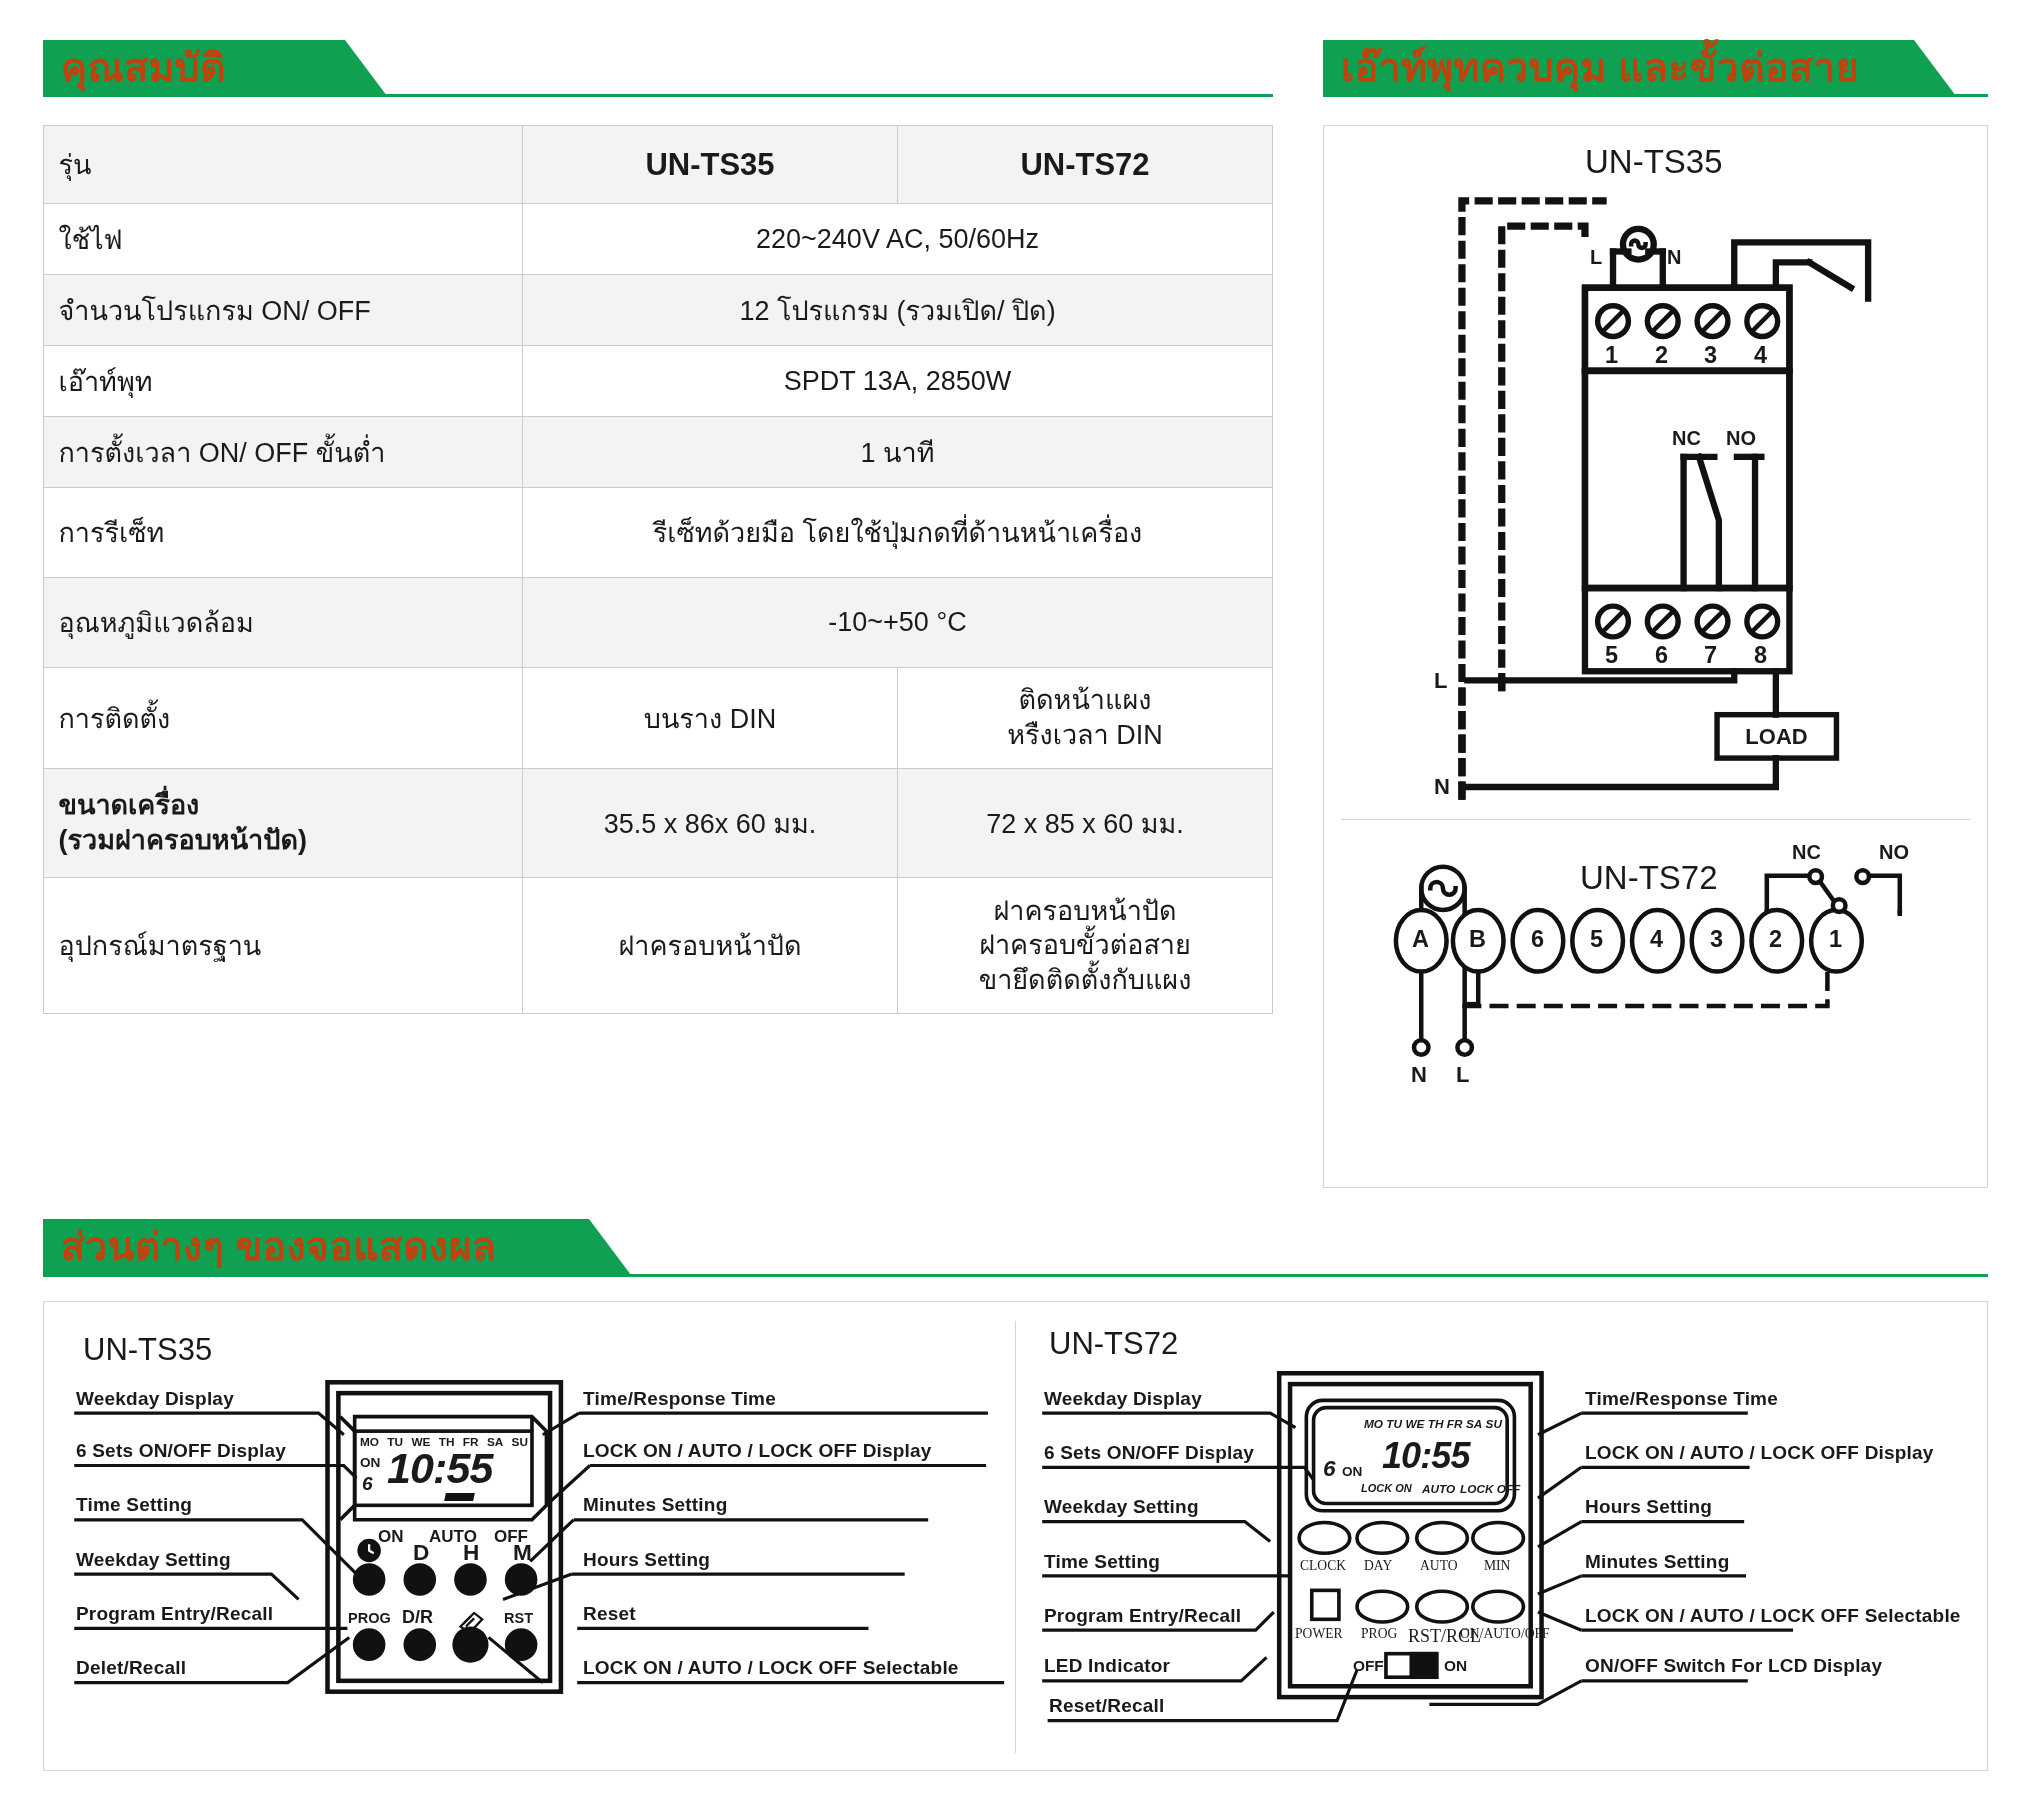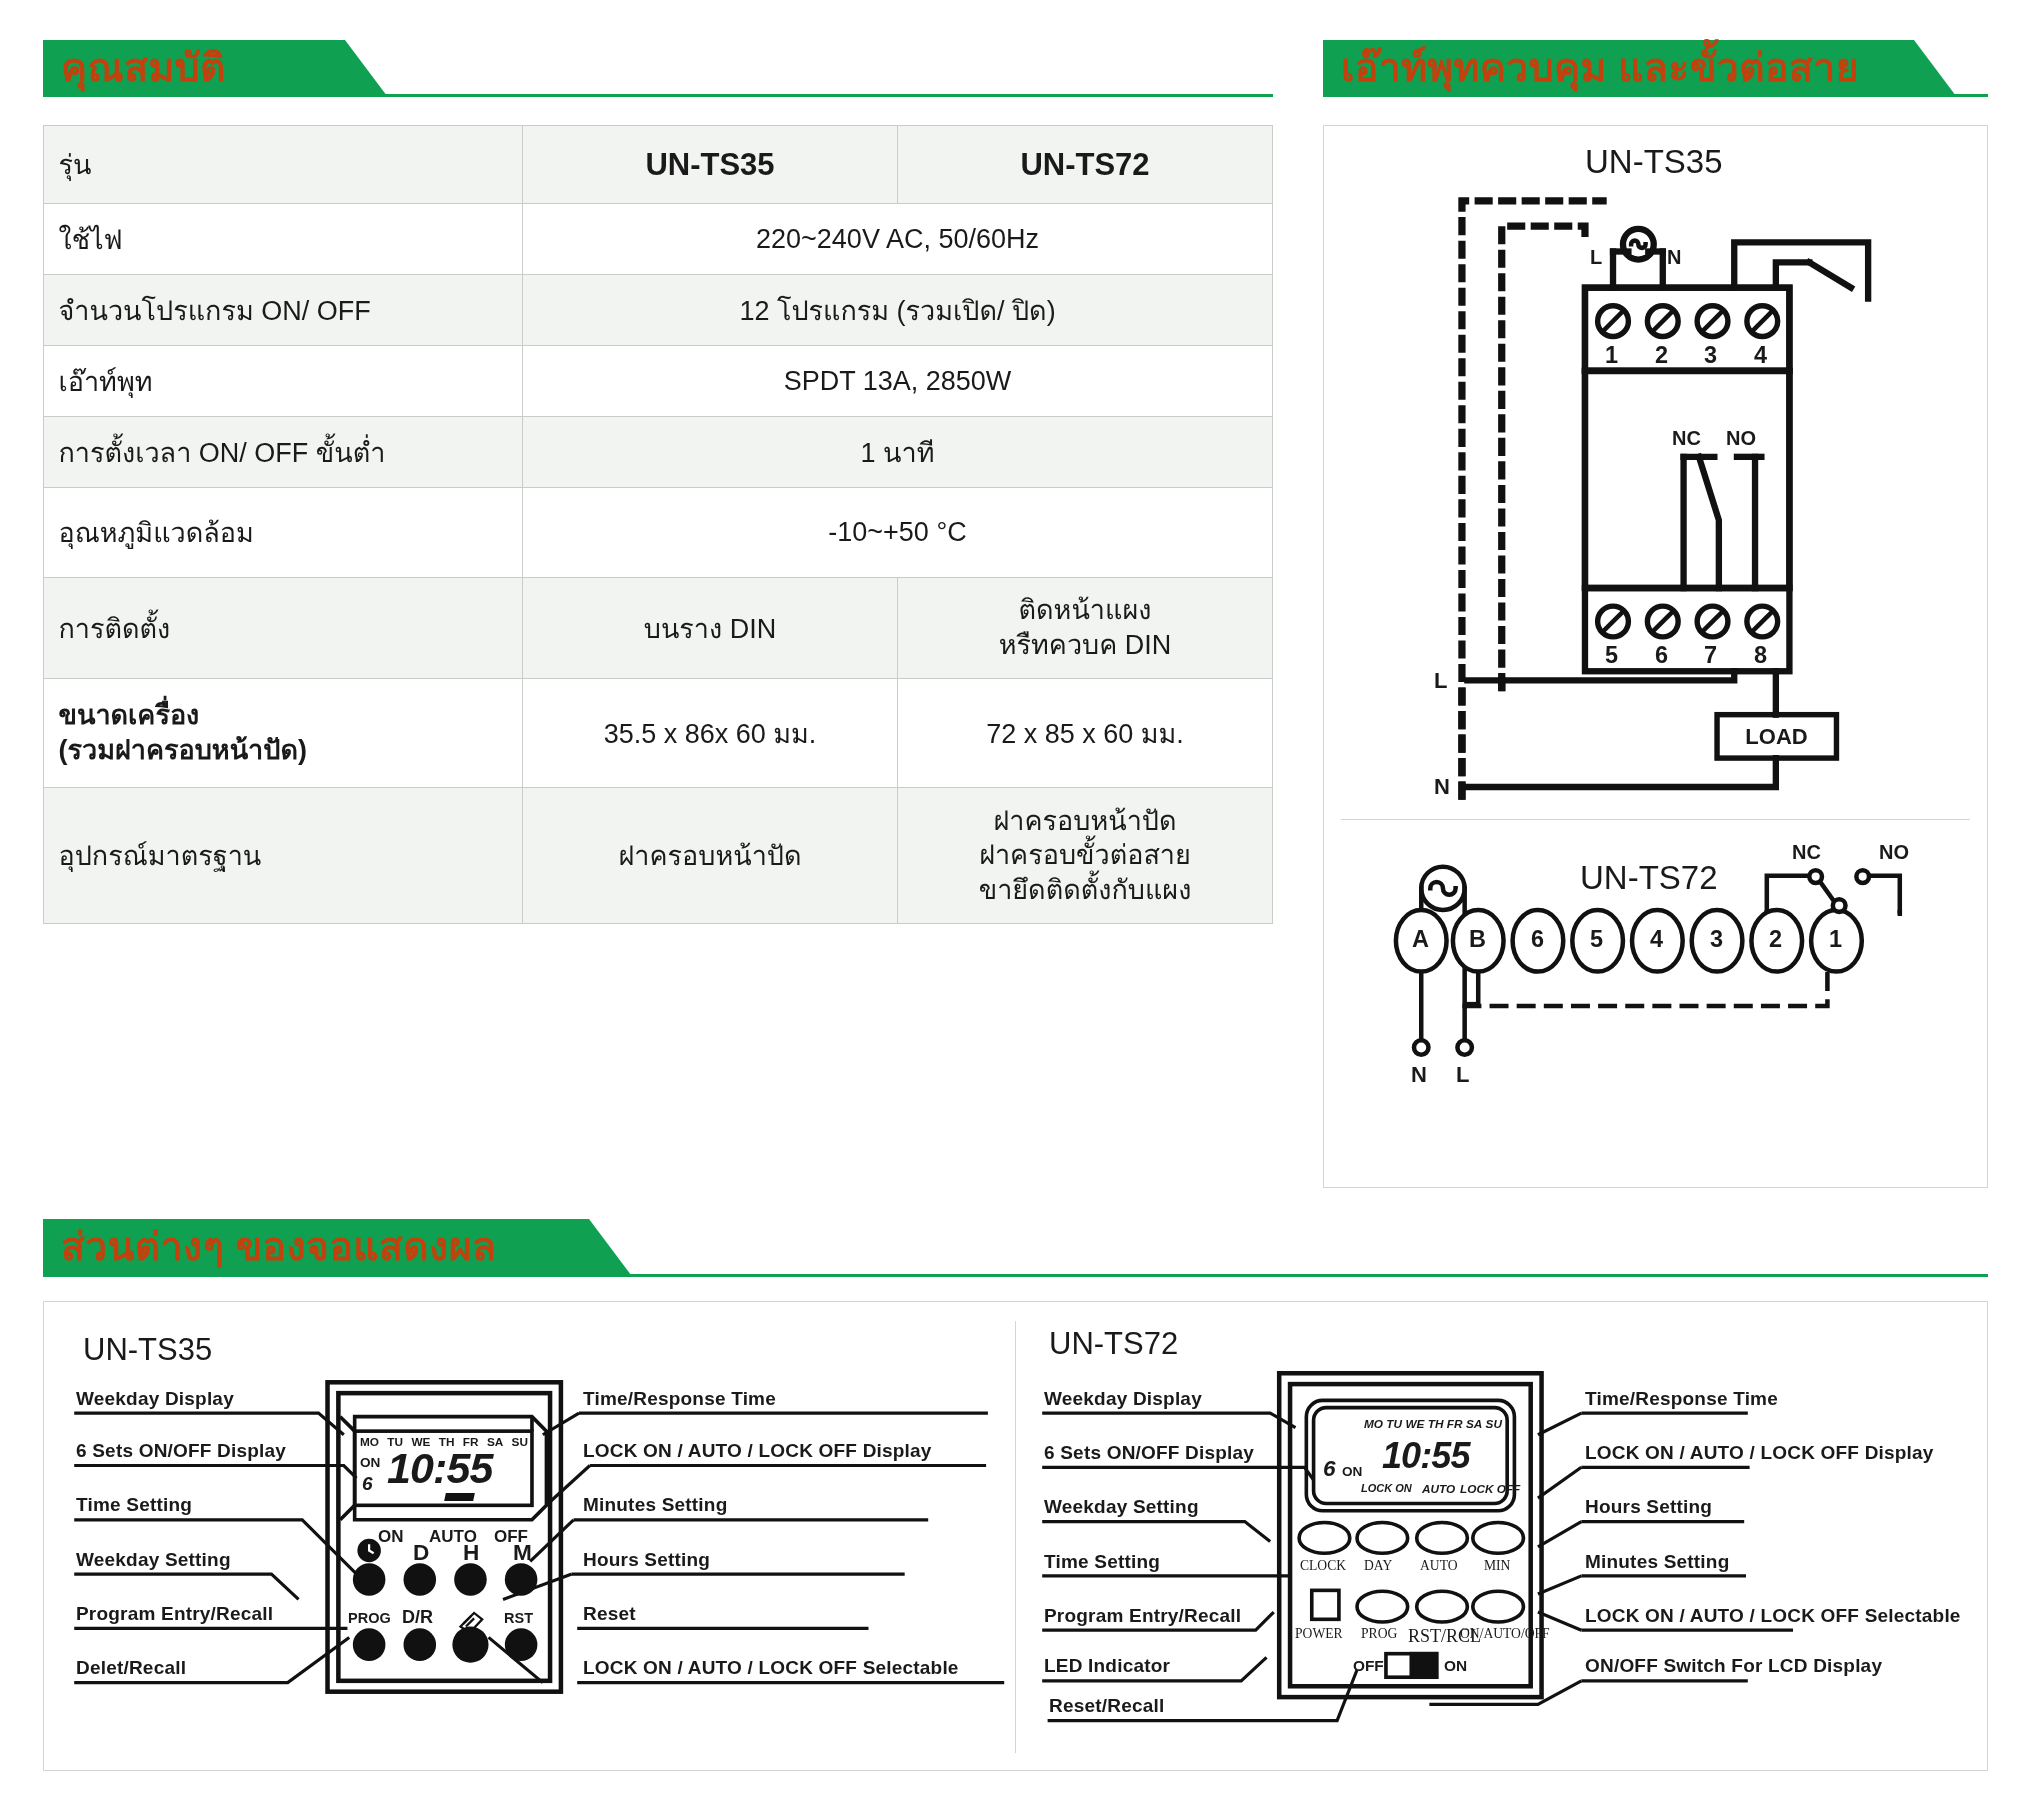--- a/index.html
+++ b/index.html
@@ -92,29 +92,33 @@
   </tr>
   <tr>
     <td class="lbl" style="height:71px">เอ๊าท์พุท</td>
     <td class="val" colspan="2">SPDT 13A, 2850W</td>
   </tr>
   <tr>
     <td class="lbl" style="height:71px">การตั้งเวลา ON/ OFF ขั้นต่ำ</td>
     <td class="val" colspan="2">1 นาที</td>
   </tr>
   <tr>
+    <td class="lbl" style="height:90px">การรีเซ็ท</td>
+    <td class="val" colspan="2">รีเซ็ทด้วยมือ โดยใช้ปุ่มกดที่ด้านหน้าเครื่อง</td>
+  </tr>
+  <tr>
     <td class="lbl" style="height:90px">อุณหภูมิแวดล้อม</td>
     <td class="val" colspan="2">-10~+50 °C</td>
   </tr>
   <tr>
     <td class="lbl" style="height:101px">การติดตั้ง</td>
     <td class="val">บนราง DIN</td>
     <td class="val multiline">
       <div>ติดหน้าแผง</div>
-      <div>หรืทควบค DIN</div>
+      <div>หรืงเวลา DIN</div>
     </td>
   </tr>
   <tr>
     <td class="lbl multiline" style="height:109px">
       <div style="font-weight:700">ขนาดเครื่อง</div>
       <div style="font-weight:700">(รวมฝาครอบหน้าปัด)</div>
     </td>
     <td class="val">35.5 x 86x 60 มม.</td>
     <td class="val">72 x 85 x 60 มม.</td>
   </tr>

